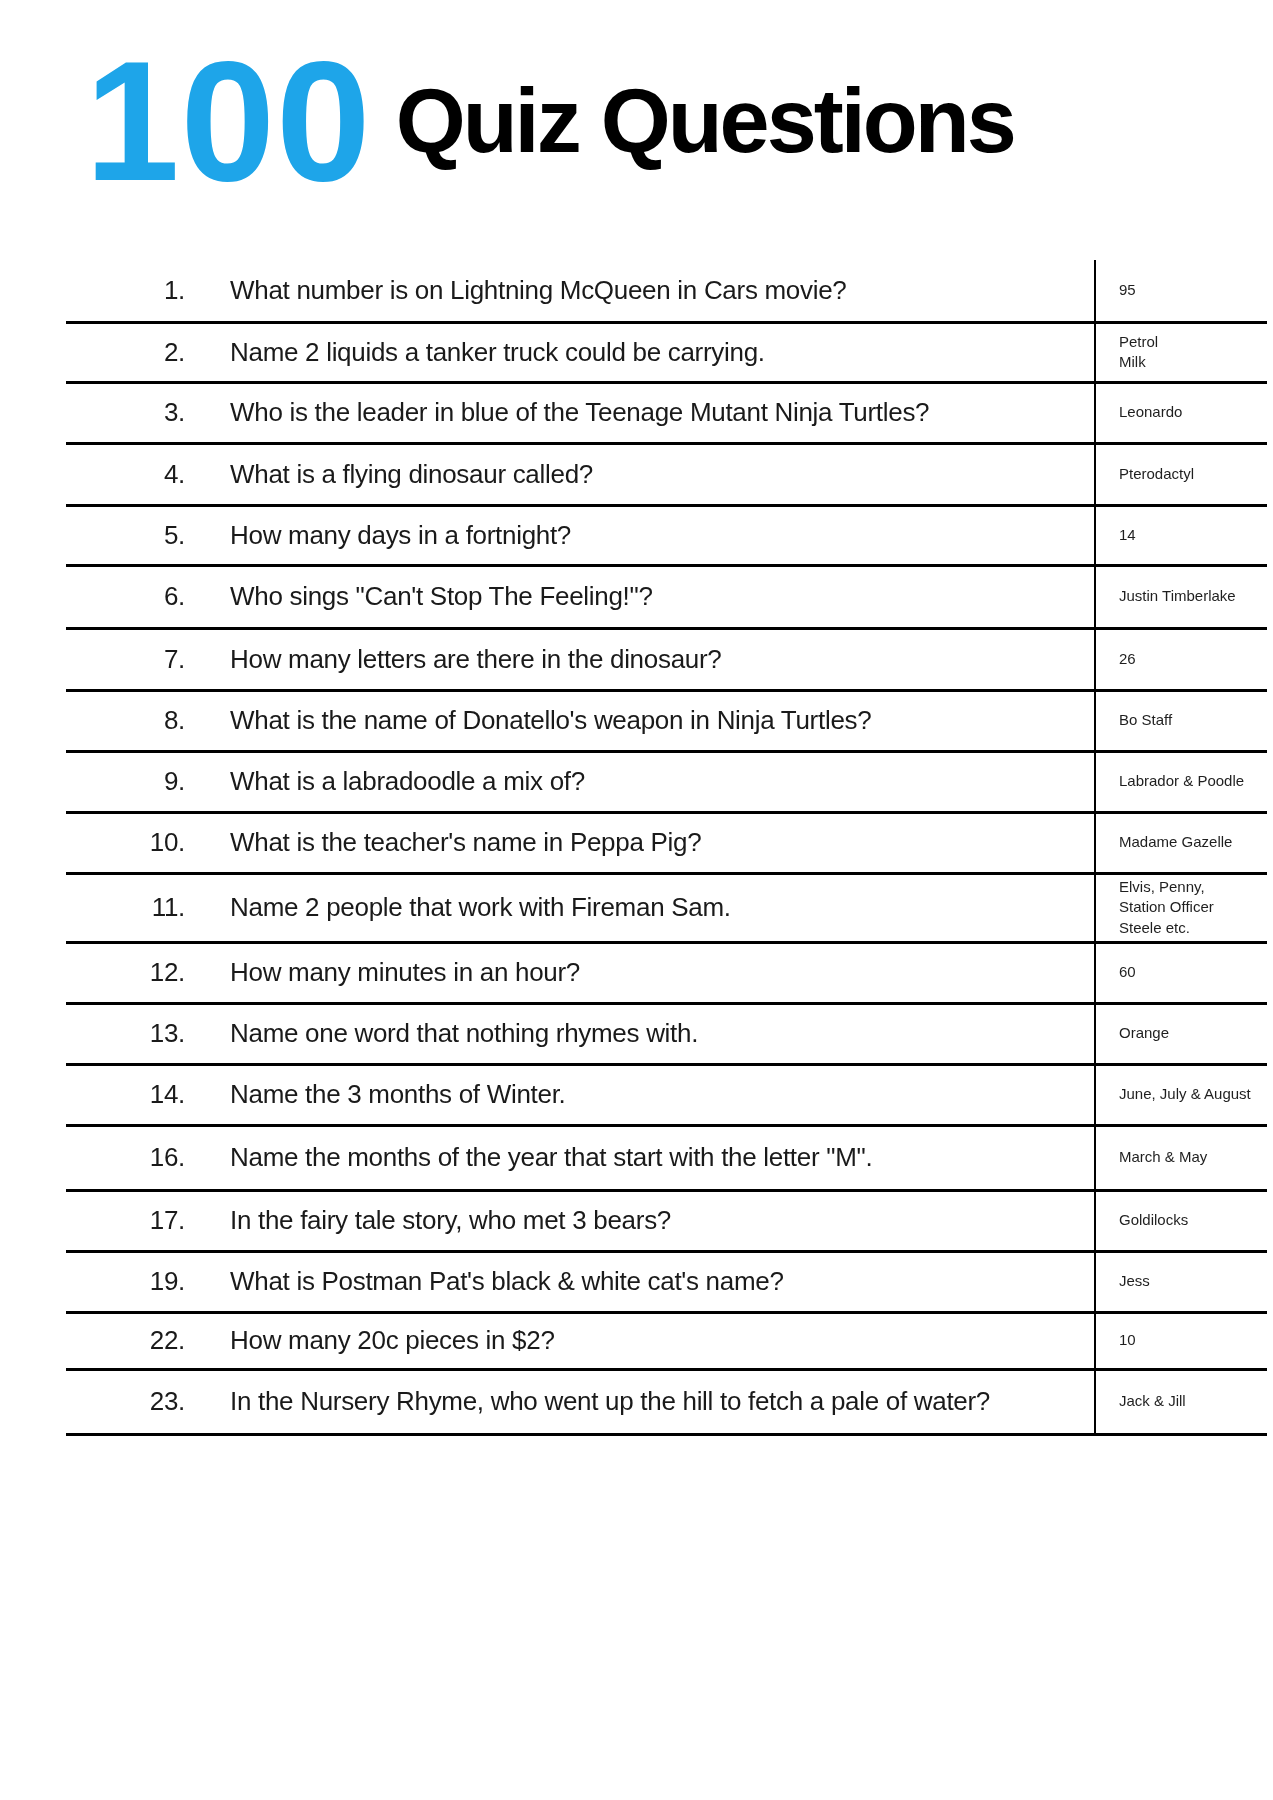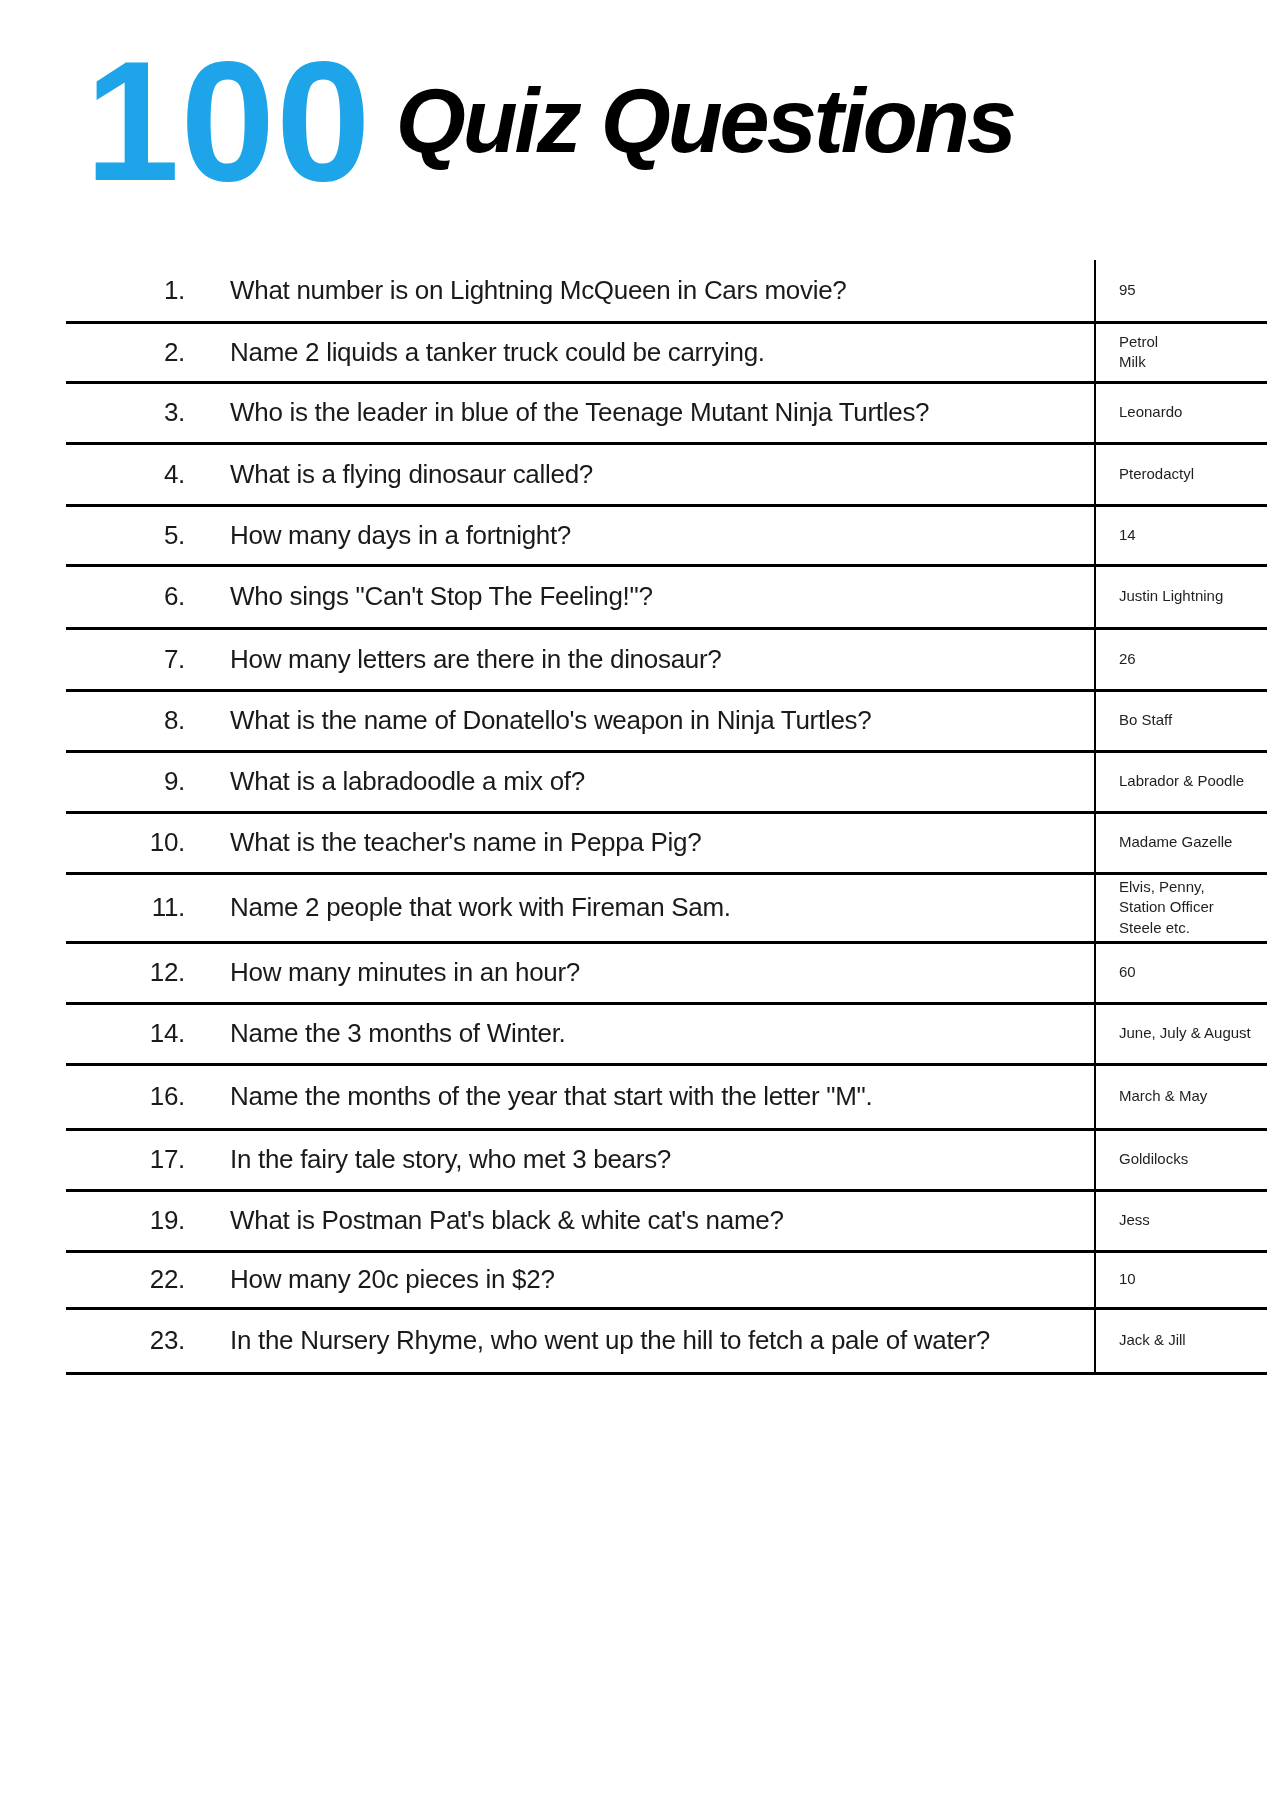--- a/index.html
+++ b/index.html
@@ -23,21 +23,20 @@
     line-height: 1;
     letter-spacing: 1px;
   }
   .title {
     margin: 0;
     font-size: 90px;
     font-weight: bold;
     letter-spacing: -3px;
     line-height: 1;
     color: #000000;
-    font-style: italic;
   }
   table.quiz-table {
     position: absolute;
     left: 66px; top: 260px;
     width: 1144px;
     border-collapse: collapse;
     table-layout: fixed;
   }
   .quiz-table tr { border-bottom: 3px solid #000; }
   .quiz-table td { vertical-align: middle; padding: 0; }
@@ -98,21 +97,21 @@
         <td class="a">Pterodactyl</td>
       </tr>
       <tr style="height:60px">
         <td class="num">5.</td>
         <td class="q">How many days in a fortnight?</td>
         <td class="a">14</td>
       </tr>
       <tr style="height:63px">
         <td class="num">6.</td>
         <td class="q">Who sings "Can't Stop The Feeling!"?</td>
-        <td class="a">Justin Lightning</td>
+        <td class="a">Justin Timberlake</td>
       </tr>
       <tr style="height:62px">
         <td class="num">7.</td>
         <td class="q">How many letters are there in the dinosaur?</td>
         <td class="a">26</td>
       </tr>
       <tr style="height:61px">
         <td class="num">8.</td>
         <td class="q">What is the name of Donatello's weapon in Ninja Turtles?</td>
         <td class="a">Bo Staff</td>
@@ -131,20 +130,25 @@
         <td class="num">11.</td>
         <td class="q">Name 2 people that work with Fireman Sam.</td>
         <td class="a">Elvis, Penny,
 Station Officer
 Steele etc.</td>
       </tr>
       <tr style="height:61px">
         <td class="num">12.</td>
         <td class="q">How many minutes in an hour?</td>
         <td class="a">60</td>
+      </tr>
+      <tr style="height:61px">
+        <td class="num">13.</td>
+        <td class="q">Name one word that nothing rhymes with.</td>
+        <td class="a">Orange</td>
       </tr>
       <tr style="height:61px">
         <td class="num">14.</td>
         <td class="q">Name the 3 months of Winter.</td>
         <td class="a">June, July &amp; August</td>
       </tr>
       <tr style="height:65px">
         <td class="num">16.</td>
         <td class="q">Name the months of the year that start with the letter "M".</td>
         <td class="a">March &amp; May</td>

